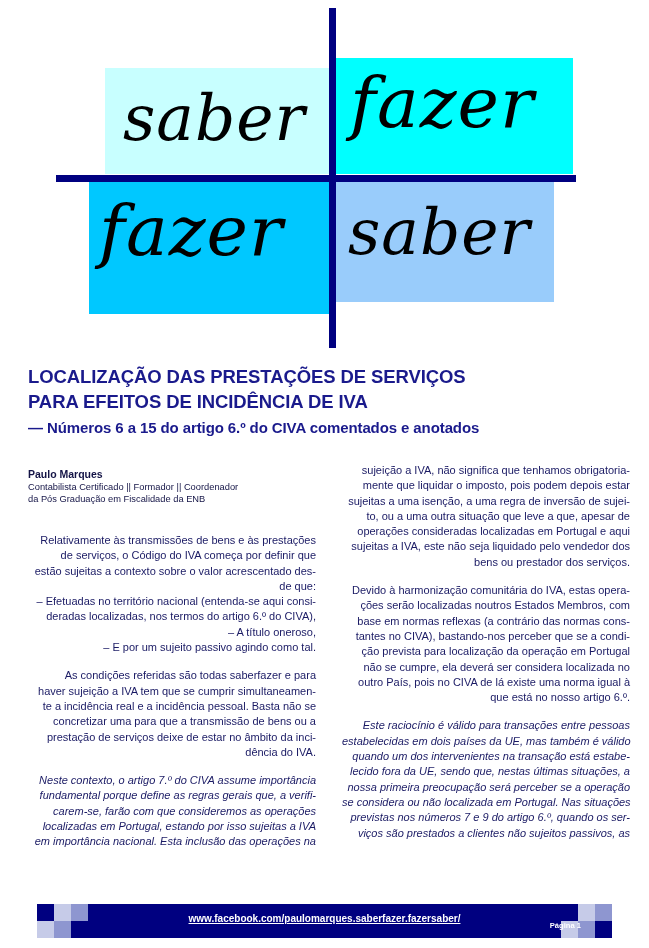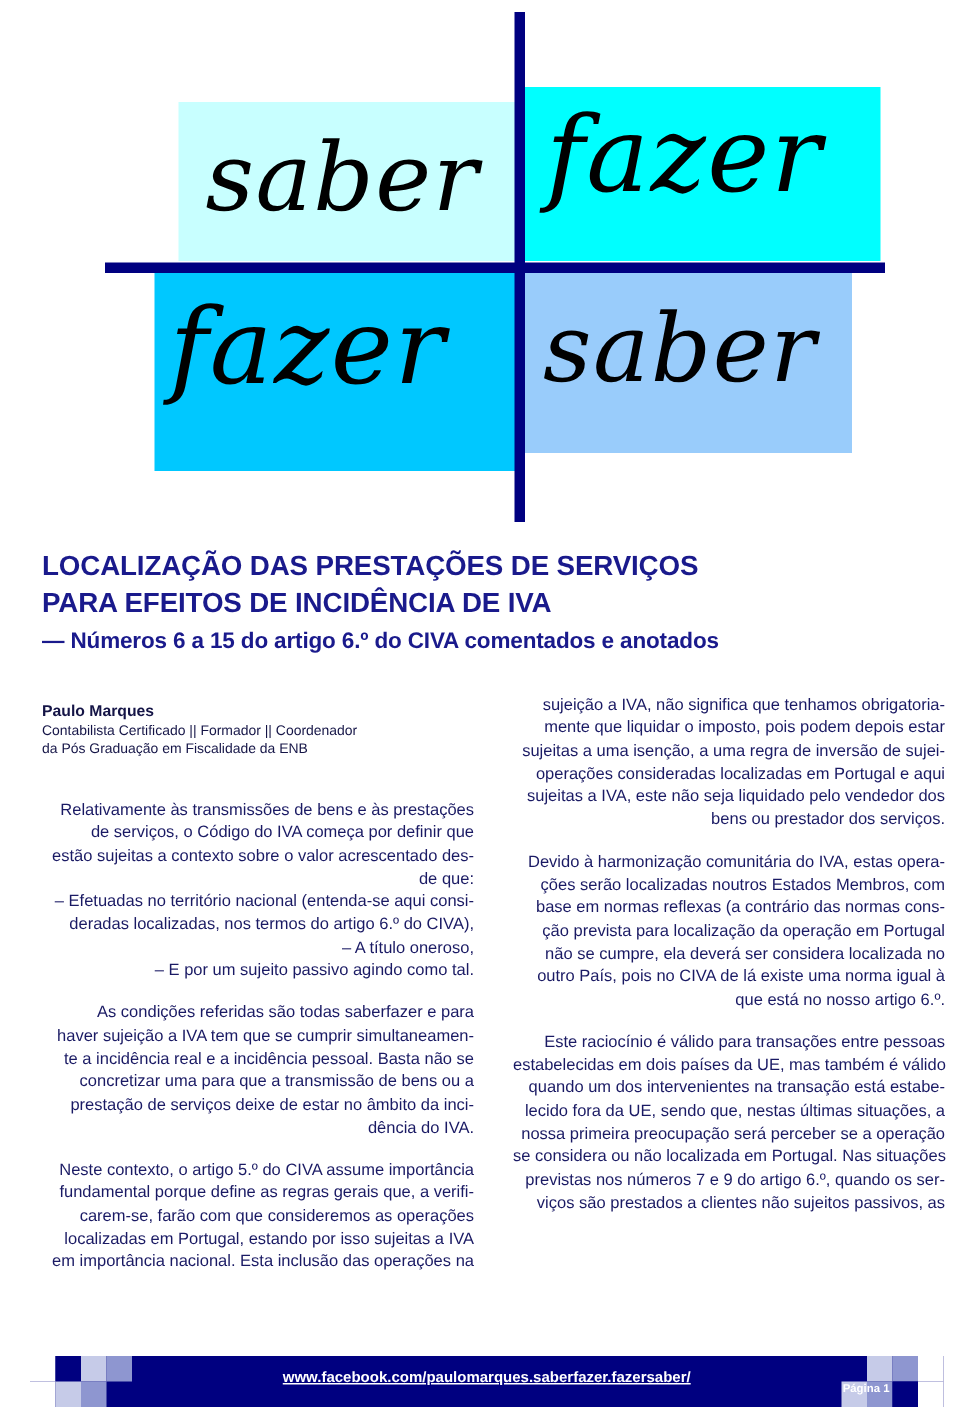--- a/index.html
+++ b/index.html
@@ -18,21 +18,21 @@
   
   #logo-block {
     position: absolute;
     left: 0px;
     top: 0px;
     width: 649px;
     height: 352px;
   }
   .logo-inner {
     position: absolute;
-    left: 70px;
+    left: 56px;
     top: 8px;
     width: 520px;
     height: 340px;
   }
   .quad {
     position: absolute;
     overflow: hidden;
   }
   .quad-label {
     position: absolute;
@@ -179,20 +179,21 @@
   }
   #col-right {
     left: 342px;
     top: 463px;
   }
   .para {
     margin: 0 0 13px 0;
   }
   .para:last-child {
     margin-bottom: 0;
+    font-style: italic;
   }
   .para .ln {
     display: block;
     white-space: nowrap;
   }
 
   
   #footer {
     position: absolute;
     left: 20px;
@@ -219,21 +220,21 @@
     top: 9px;
     width: 609px;
     text-align: center;
     color: #ffffff;
     font-size: 10px;
     font-weight: bold;
     text-decoration: underline;
   }
   #footer-page {
     position: absolute;
-    right: 36px;
+    right: 48px;
     top: 17px;
     color: #ffffff;
     font-size: 7.6px;
     font-weight: bold;
     white-space: nowrap;
     margin-left: 31px;
   }
 </style>
 </head>
 <body>
@@ -282,40 +283,42 @@
     </div>
     <div class="para">
       <span class="ln">As condições referidas são todas saberfazer e para</span>
       <span class="ln">haver sujeição a IVA tem que se cumprir simultaneamen-</span>
       <span class="ln">te a incidência real e a incidência pessoal. Basta não se</span>
       <span class="ln">concretizar uma para que a transmissão de bens ou a</span>
       <span class="ln">prestação de serviços deixe de estar no âmbito da inci-</span>
       <span class="ln">dência do IVA.</span>
     </div>
     <div class="para">
-      <span class="ln">Neste contexto, o artigo 5.º do CIVA assume importância</span>
+      <span class="ln">Neste contexto, o artigo 7.º do CIVA assume importância</span>
       <span class="ln">fundamental porque define as regras gerais que, a verifi-</span>
       <span class="ln">carem-se, farão com que consideremos as operações</span>
       <span class="ln">localizadas em Portugal, estando por isso sujeitas a IVA</span>
       <span class="ln">em importância nacional. Esta inclusão das operações na</span>
     </div>
   </div>
 <div class="column" id="col-right">
     <div class="para">
       <span class="ln">sujeição a IVA, não significa que tenhamos obrigatoria-</span>
       <span class="ln">mente que liquidar o imposto, pois podem depois estar</span>
       <span class="ln">sujeitas a uma isenção, a uma regra de inversão de sujei-</span>
+      <span class="ln">to, ou a uma outra situação que leve a que, apesar de</span>
       <span class="ln">operações consideradas localizadas em Portugal e aqui</span>
       <span class="ln">sujeitas a IVA, este não seja liquidado pelo vendedor dos</span>
       <span class="ln">bens ou prestador dos serviços.</span>
     </div>
     <div class="para">
       <span class="ln">Devido à harmonização comunitária do IVA, estas opera-</span>
       <span class="ln">ções serão localizadas noutros Estados Membros, com</span>
       <span class="ln">base em normas reflexas (a contrário das normas cons-</span>
+      <span class="ln">tantes no CIVA), bastando-nos perceber que se a condi-</span>
       <span class="ln">ção prevista para localização da operação em Portugal</span>
       <span class="ln">não se cumpre, ela deverá ser considera localizada no</span>
       <span class="ln">outro País, pois no CIVA de lá existe uma norma igual à</span>
       <span class="ln">que está no nosso artigo 6.º.</span>
     </div>
     <div class="para">
       <span class="ln">Este raciocínio é válido para transações entre pessoas</span>
       <span class="ln">estabelecidas em dois países da UE, mas também é válido</span>
       <span class="ln">quando um dos intervenientes na transação está estabe-</span>
       <span class="ln">lecido fora da UE, sendo que, nestas últimas situações, a</span>

